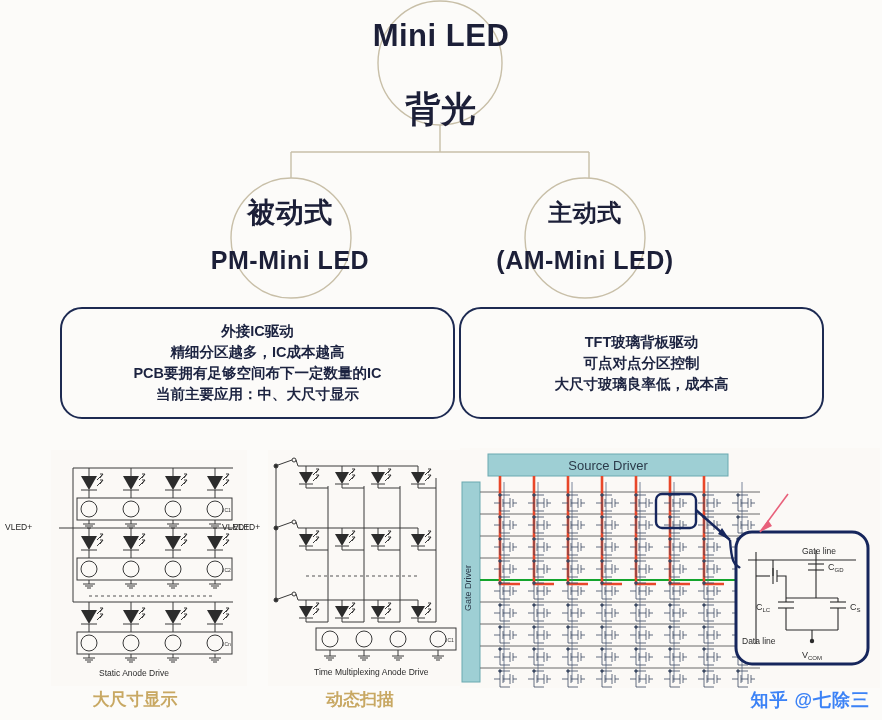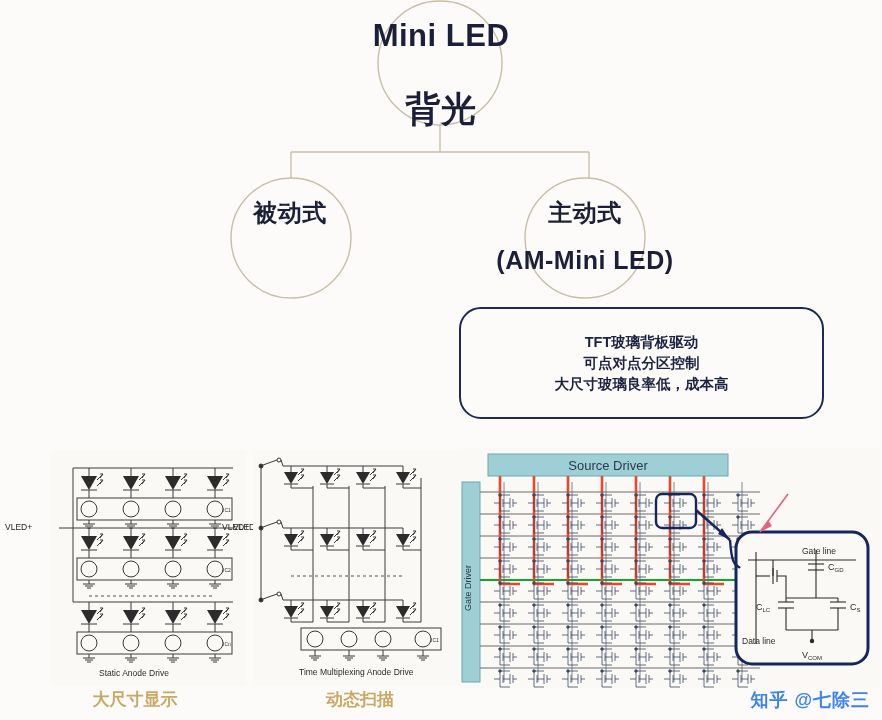--- a/index.html
+++ b/index.html
@@ -39,21 +39,21 @@
   #root-line1 {
     left: 341px; top: 18px; width: 200px;
     font-size: 31px; line-height: 36px;
   }
   #root-line2 {
     left: 341px; top: 60px; width: 200px;
     font-size: 35px; line-height: 34px; margin-top: 32px;
   }
   #pm-line1 {
     left: 190px; top: 198px; width: 200px;
-    font-size: 24px; line-height: 30px;
+    font-size: 28px; line-height: 30px;
   }
   #pm-line2 {
     left: 180px; top: 244px; width: 220px;
     font-size: 25px; line-height: 32px;
   }
   #am-line1 {
     left: 485px; top: 198px; width: 200px;
     font-size: 24px; line-height: 30px;
   }
   #am-line2 {
@@ -85,21 +85,21 @@
   }
   .desc-line.highlight { color: #c0392b; }
 
   
   #figures { position: absolute; left: 0; top: 440px; width: 882px; height: 280px; }
 
   .fig-panel { position: absolute; background: #fbf9f6; }
 
   
   #fig-static { left: 51px; top: 10px; width: 196px; height: 236px; }
-  #fig-mux { left: 253px; top: 10px; width: 216px; height: 236px; }
+  #fig-mux { left: 268px; top: 10px; width: 216px; height: 236px; }
   #fig-am  { left: 460px; top: 8px;  width: 420px; height: 240px; }
   .fig-caption-cn {
     position: absolute;
     font-size: 17px;
     color: #c8a863;
     font-weight: bold;
     text-align: center;
     white-space: nowrap;
   }
   #cap-static-cn { left: 70px; top: 248px; width: 130px; }
@@ -144,24 +144,31 @@
     <path d="M589,152 L589,178" stroke="#c8bfa8" stroke-width="1.4" fill="none"></path>
 
     <circle cx="291" cy="238" r="60" fill="none" stroke="#c8bfa8" stroke-width="1.4"></circle>
     <circle cx="585" cy="238" r="60" fill="none" stroke="#c8bfa8" stroke-width="1.4"></circle>
   </svg>
 
   <div class="node-label" id="root-line1">Mini LED</div>
   <div class="node-label" id="root-line2">背光</div>
 
   <div class="node-label" id="pm-line1">被动式</div>
+  <div class="node-label" id="pm-line2">PM-Mini LED</div>
 
   <div class="node-label" id="am-line1">主动式</div>
   <div class="node-label" id="am-line2">(AM-Mini LED)</div>
 
+  <div class="desc-box" id="pm-box">
+    <div class="desc-line">外接IC驱动</div>
+    <div class="desc-line">精细分区越多，IC成本越高</div>
+    <div class="desc-line">PCB要拥有足够空间布下一定数量的IC</div>
+    <div class="desc-line">当前主要应用：中、大尺寸显示</div>
+  </div>
 
   <div class="desc-box" id="am-box">
     <div class="desc-line">TFT玻璃背板驱动</div>
     <div class="desc-line">可点对点分区控制</div>
     <div class="desc-line">大尺寸玻璃良率低，成本高</div>
   </div>
 
   <div id="figures">
 
     <div class="fig-panel" id="fig-static">

